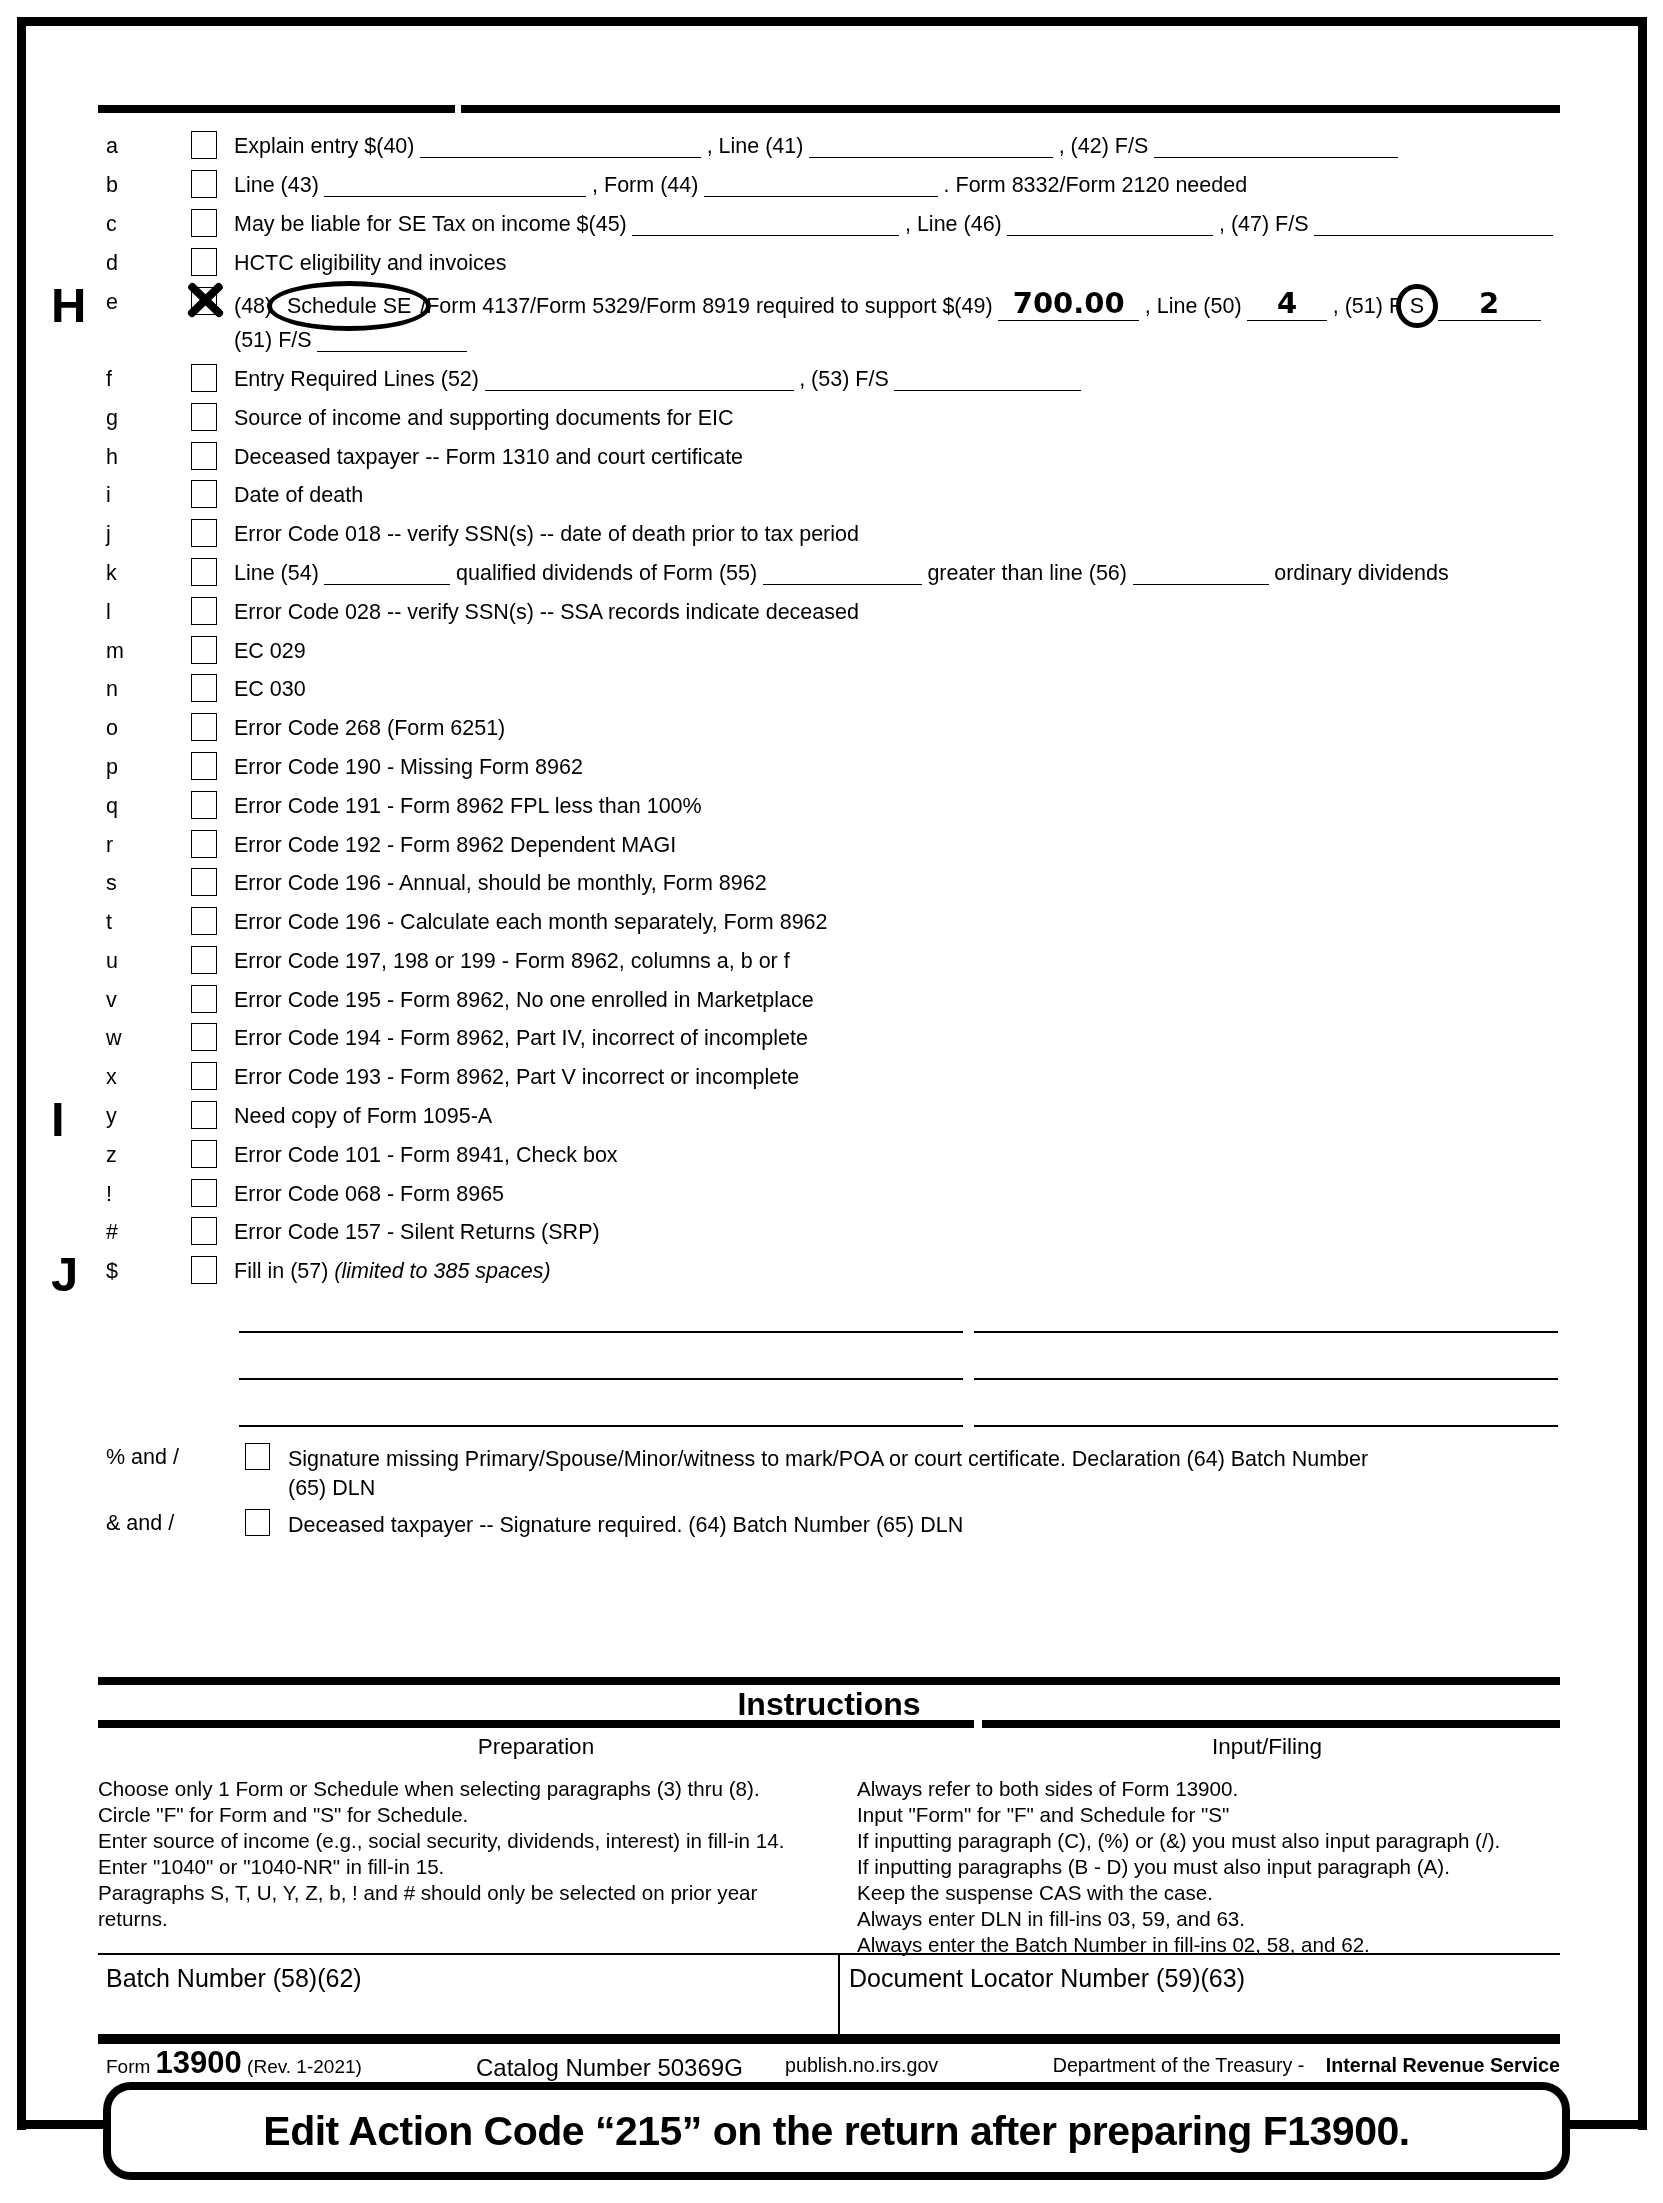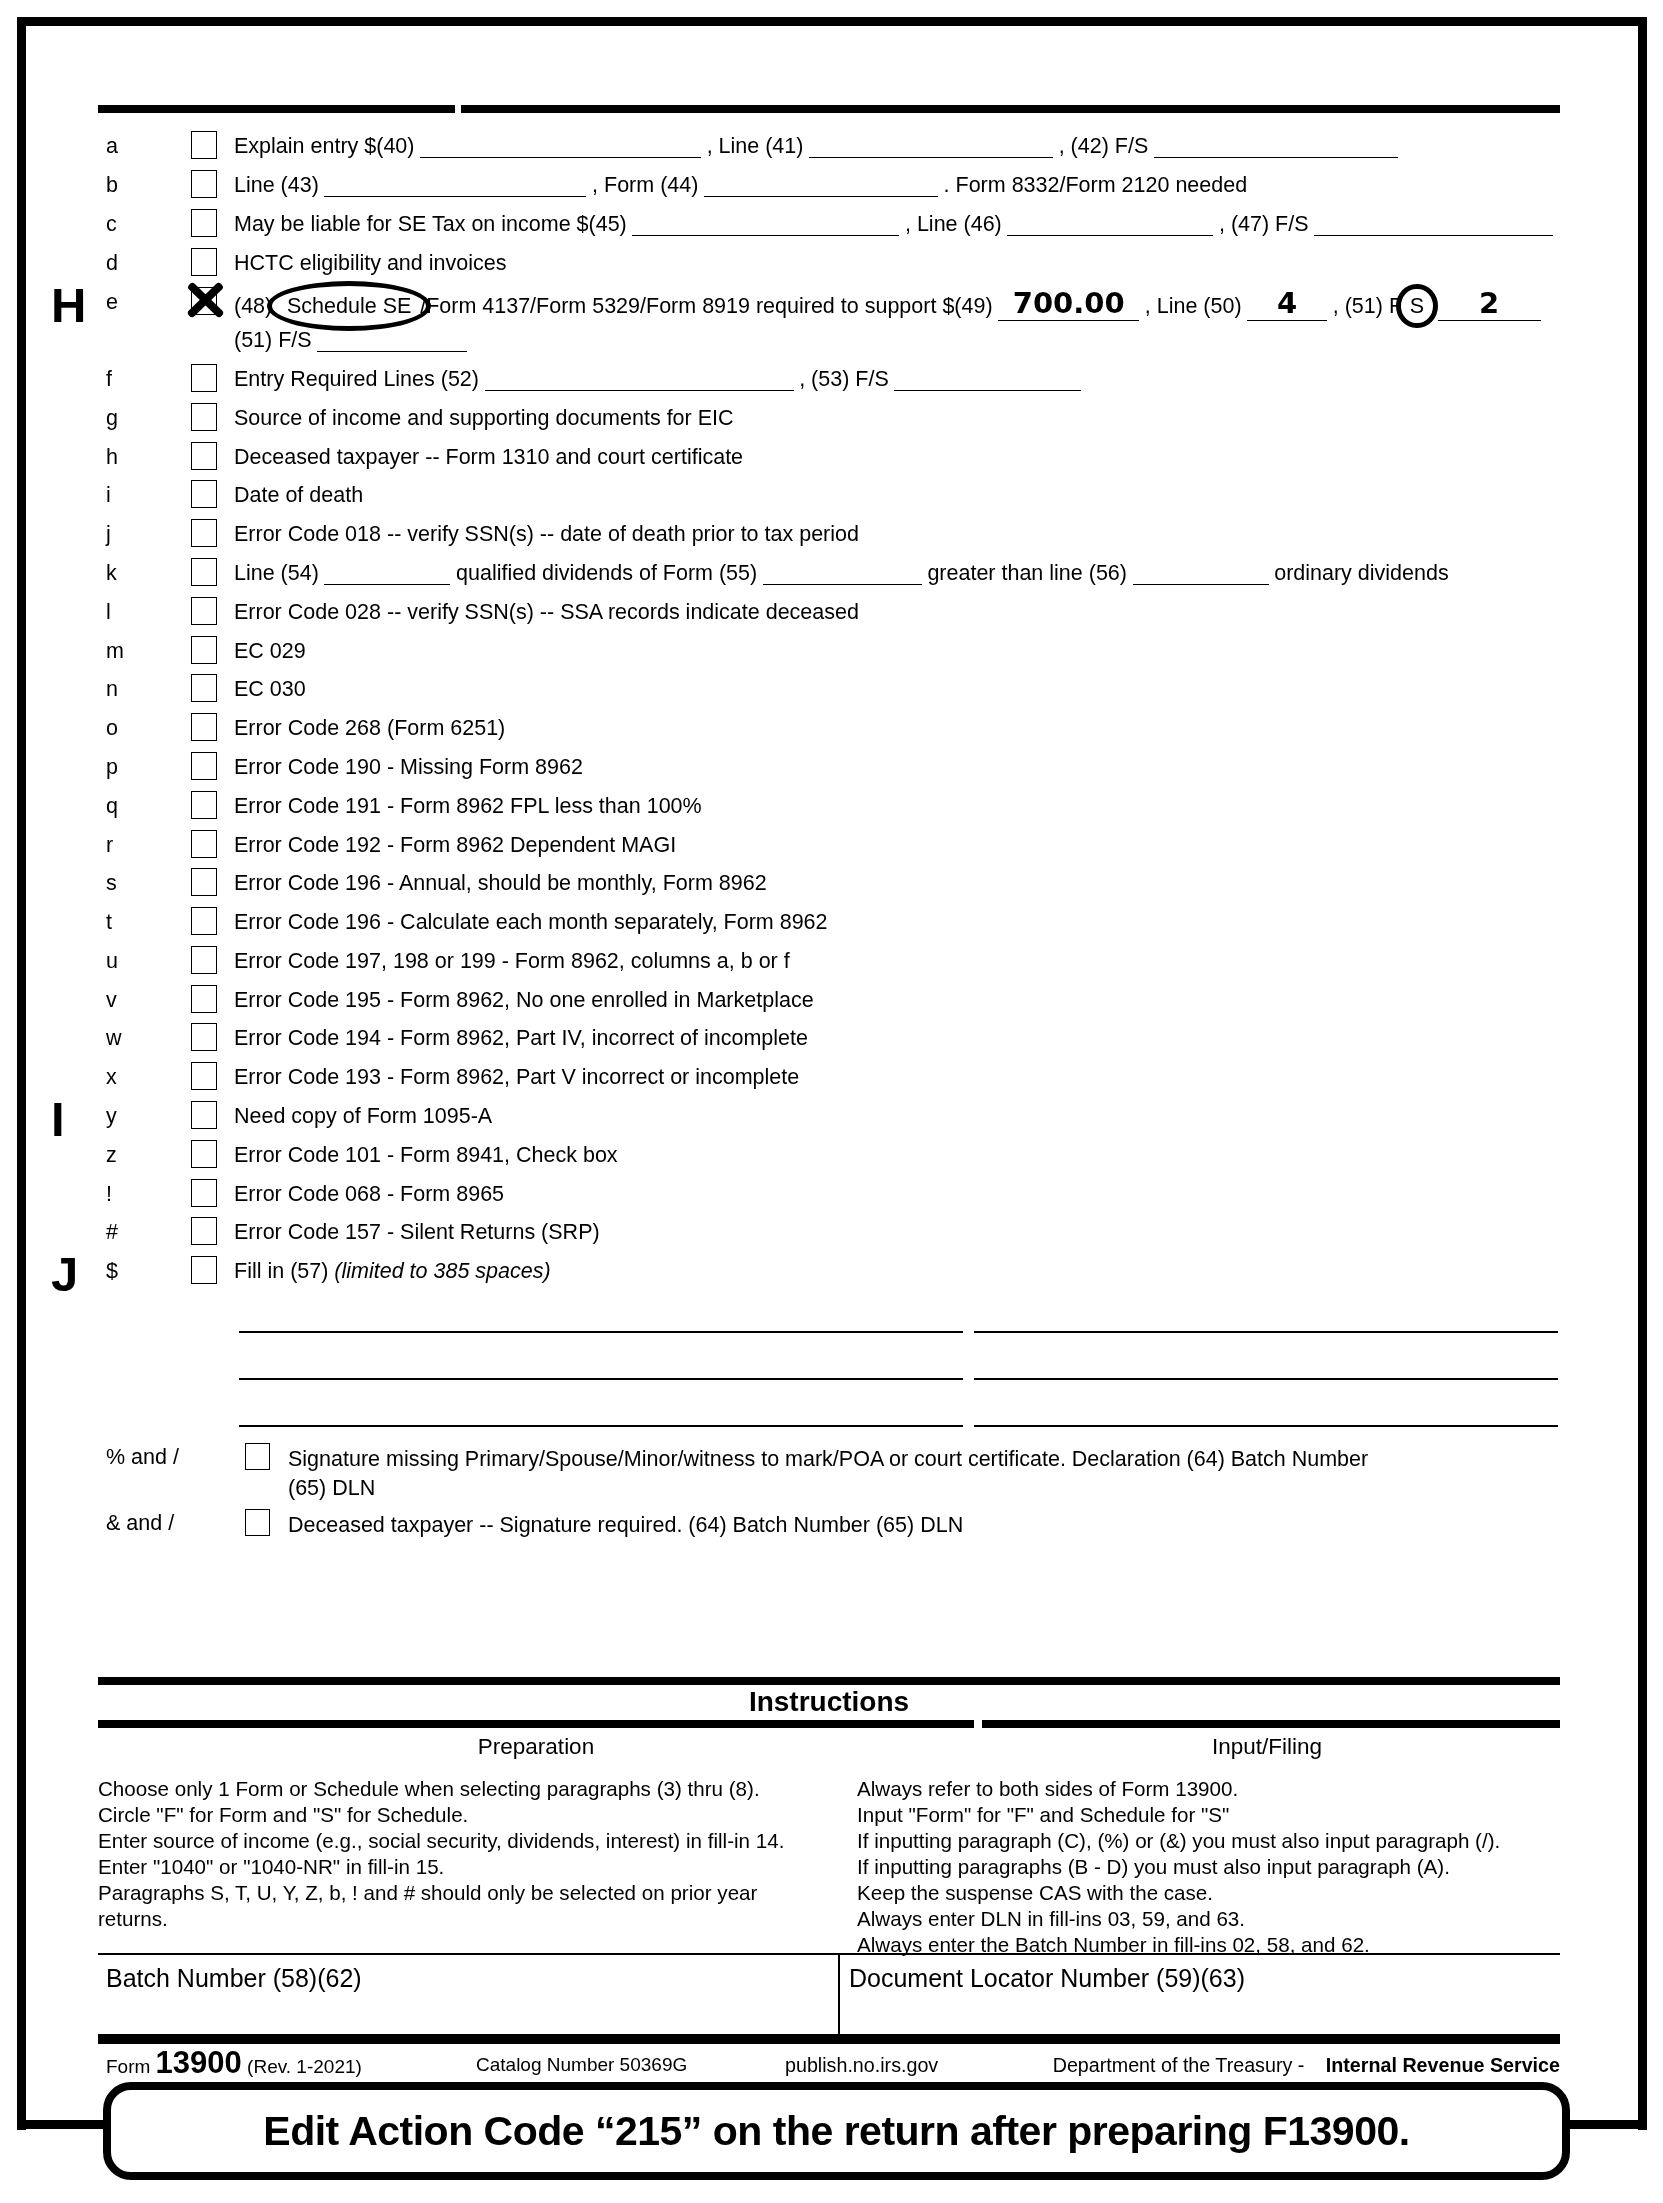--- a/index.html
+++ b/index.html
@@ -23,21 +23,21 @@
   .xmark{position:absolute;left:191px;top:2.8px;width:24px;height:26px;}
   .xmark i{position:absolute;left:-8.4px;top:9.4px;width:45px;height:8.4px;background:#000;border-radius:3.7px;display:block;}
   .xmark i.x1{transform:rotate(44deg);}
   .xmark i.x2{transform:rotate(-44deg);}
   
   .sprow{position:absolute;font-size:21.5px;}
   .sprow .slbl{position:absolute;left:106px;top:3.7px;}
   .sprow .sbox{position:absolute;left:245px;top:1.9px;width:23.4px;height:25px;border:1.9px solid #000;}
   .sprow .slines{position:absolute;left:288px;top:3.7px;line-height:29px;}
   
-  .instr-title{position:absolute;left:98px;top:1686px;width:1462px;text-align:center;font-size:28px;font-weight:bold;}
+  .instr-title{position:absolute;left:98px;top:1686px;width:1462px;text-align:center;font-size:32px;font-weight:bold;}
   .col-head{position:absolute;top:1734px;font-size:22.5px;}
   .instr-col{position:absolute;top:1776px;font-size:20.6px;line-height:26px;}
   
   .batch-lbl{position:absolute;top:1964px;font-size:25px;}
   
   .footer{position:absolute;top:2050px;font-size:19px;}
   .fnum{font-size:31px;font-weight:bold;}
   .deptbold{font-weight:bold;margin-left:16px;}
   
   .banner{position:absolute;left:103px;top:2082px;width:1467px;height:98px;box-sizing:border-box;
@@ -268,21 +268,21 @@
 <div class="bar" style="left:838px;top:1955px;width:1.9px;height:79px;"></div>
 <div class="batch-lbl" style="left:106px;">Batch Number (58)(62)</div>
 <div class="batch-lbl" style="left:849px;">Document Locator Number (59)(63)</div>
 <div class="bar" style="left:98px;top:2034px;width:1462px;height:10.3px;"></div>
 
 <div class="footer" style="left:106px;top:2045px;">
   <span>Form</span>
   <span class="fnum">13900</span>
   <span>(Rev. 1-2021)</span>
 </div>
-<div class="footer" style="left:476px;top:2054px;font-size:19px;text-align:center;">Catalog Number 50369G</div>
+<div class="footer" style="left:476px;top:2054px;font-size:24px;text-align:center;">Catalog Number 50369G</div>
 <div class="footer" style="left:785px;top:2054px;font-size:19.7px;">publish.no.irs.gov</div>
 <div class="footer" style="right:104px;top:2054px;font-size:19.7px;">
   <span>Department of the Treasury - </span><span class="deptbold">Internal Revenue Service</span>
 </div>
 
 <div class="banner">
   <span>Edit Action Code “215” on the return after preparing F13900.</span>
 </div>
 
 

